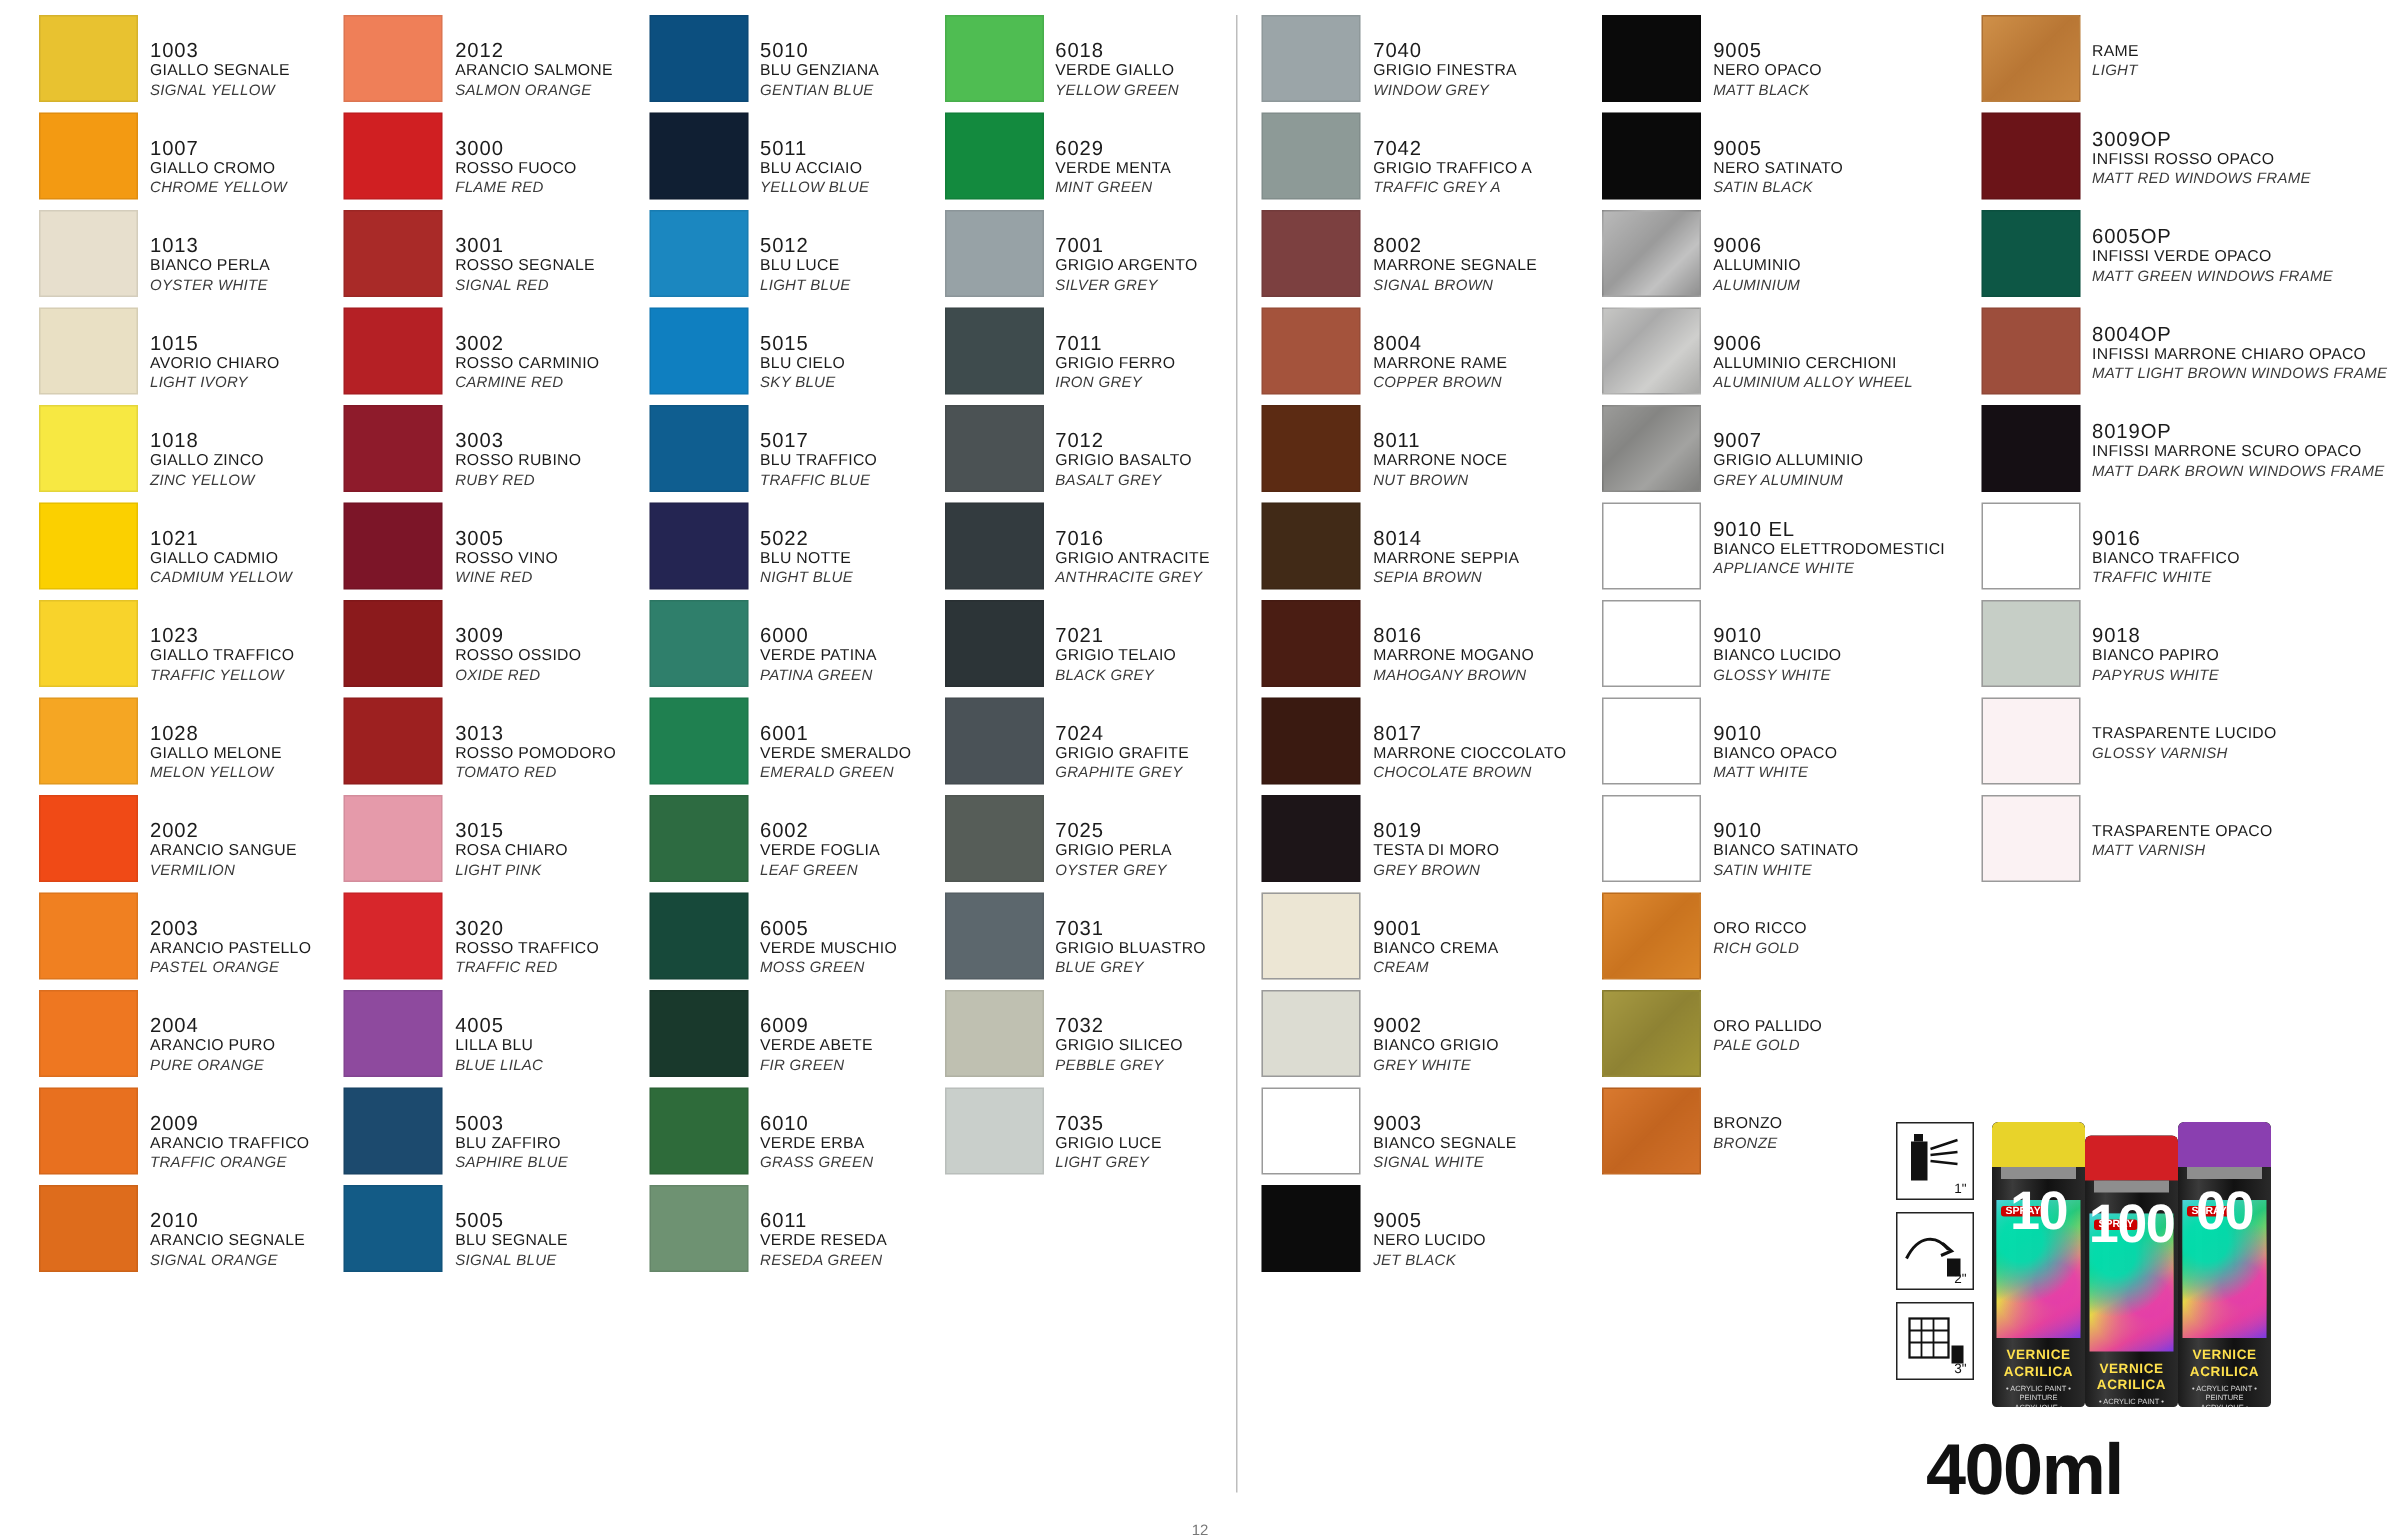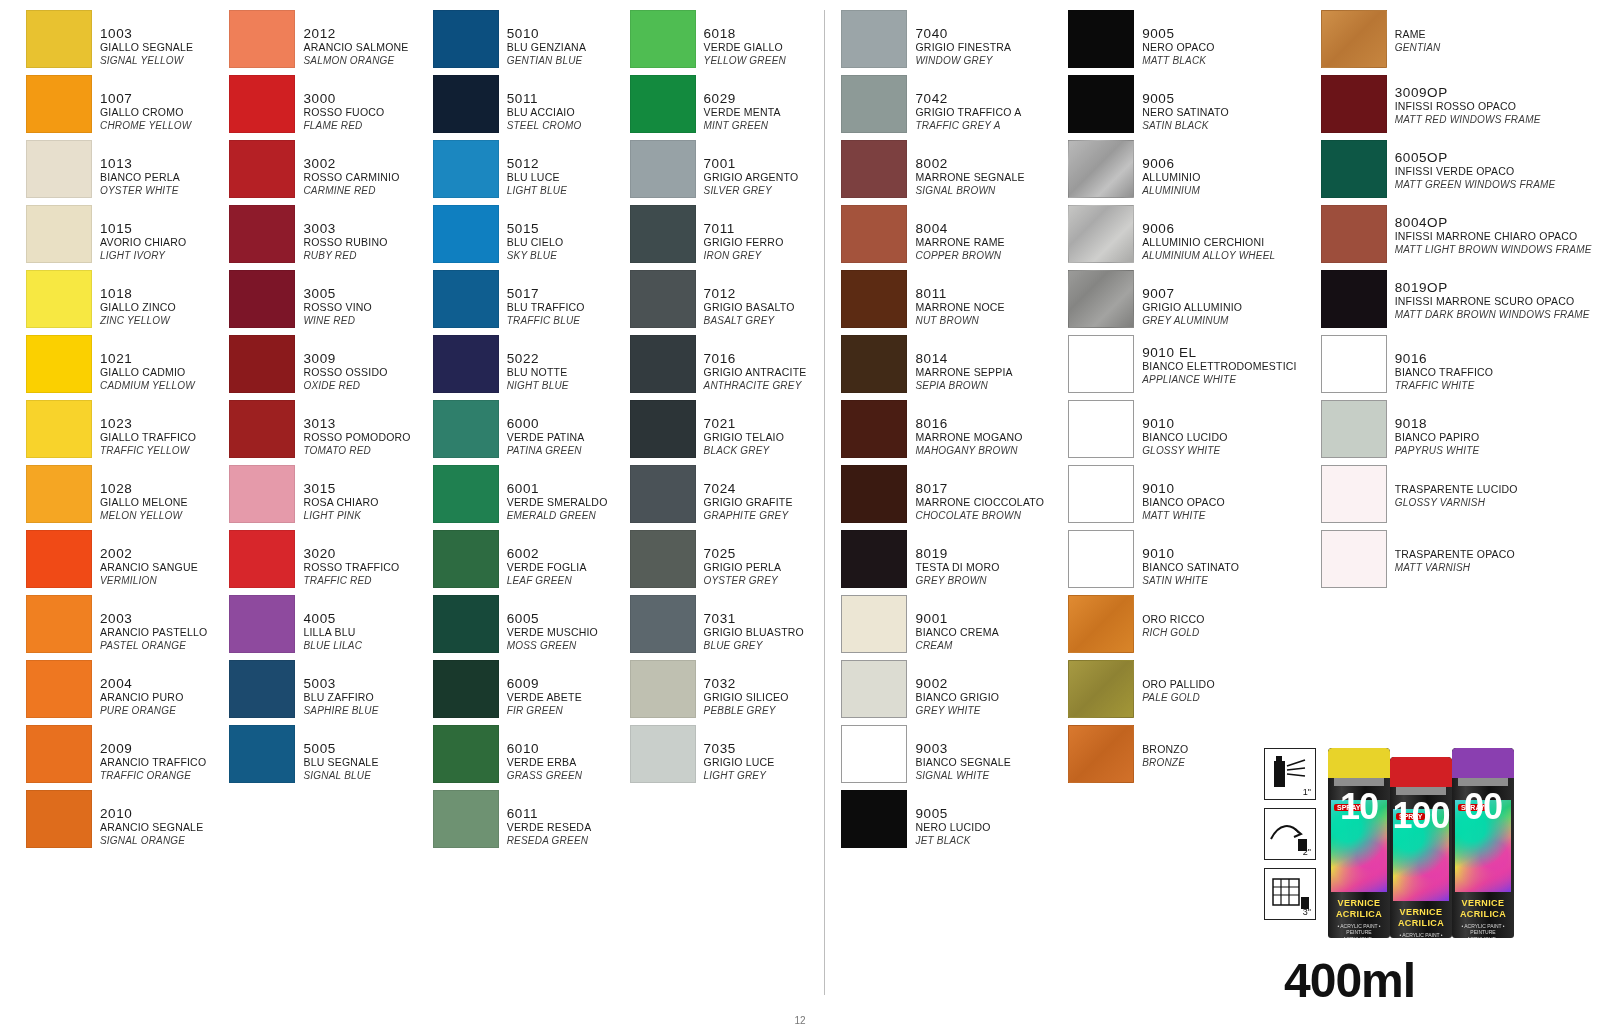--- a/index.html
+++ b/index.html
@@ -341,20 +341,28 @@
         </div>
       <div class="swatch-row">
           <div class="chip" style="background:#d01f22"></div>
           <div class="labels">
             <div class="code">3000</div>
             <div class="name-it">ROSSO FUOCO</div>
             <div class="name-en">FLAME RED</div>
           </div>
         </div>
       <div class="swatch-row">
+          <div class="chip" style="background:#a92a28"></div>
+          <div class="labels">
+            <div class="code">3001</div>
+            <div class="name-it">ROSSO SEGNALE</div>
+            <div class="name-en">SIGNAL RED</div>
+          </div>
+        </div>
+      <div class="swatch-row">
           <div class="chip" style="background:#b52025"></div>
           <div class="labels">
             <div class="code">3002</div>
             <div class="name-it">ROSSO CARMINIO</div>
             <div class="name-en">CARMINE RED</div>
           </div>
         </div>
       <div class="swatch-row">
           <div class="chip" style="background:#8e1b2b"></div>
           <div class="labels">
@@ -436,21 +444,21 @@
             <div class="code">5010</div>
             <div class="name-it">BLU GENZIANA</div>
             <div class="name-en">GENTIAN BLUE</div>
           </div>
         </div>
       <div class="swatch-row">
           <div class="chip" style="background:#101f33"></div>
           <div class="labels">
             <div class="code">5011</div>
             <div class="name-it">BLU ACCIAIO</div>
-            <div class="name-en">STEEL CROMO</div>
+            <div class="name-en">YELLOW BLUE</div>
           </div>
         </div>
       <div class="swatch-row">
           <div class="chip" style="background:#1b87c0"></div>
           <div class="labels">
             <div class="code">5012</div>
             <div class="name-it">BLU LUCE</div>
             <div class="name-en">LIGHT BLUE</div>
           </div>
         </div>
@@ -838,21 +846,21 @@
             <div class="name-en">BRONZE</div>
           </div>
         </div>
     </div>
 
     <div class="col" style="margin-left:24px;">
       <div class="swatch-row">
           <div class="chip" style="background:linear-gradient(135deg,#cf9049,#b87634 50%,#c78640)"></div>
           <div class="labels tight" style="padding-top:18px">
             <div class="name-it">RAME</div>
-            <div class="name-en">GENTIAN</div>
+            <div class="name-en">LIGHT</div>
           </div>
         </div>
       <div class="swatch-row">
           <div class="chip" style="background:#6b1418"></div>
           <div class="labels tight">
             <div class="code">3009OP</div>
             <div class="name-it">INFISSI ROSSO OPACO</div>
             <div class="name-en">MATT RED WINDOWS FRAME</div>
           </div>
         </div>

